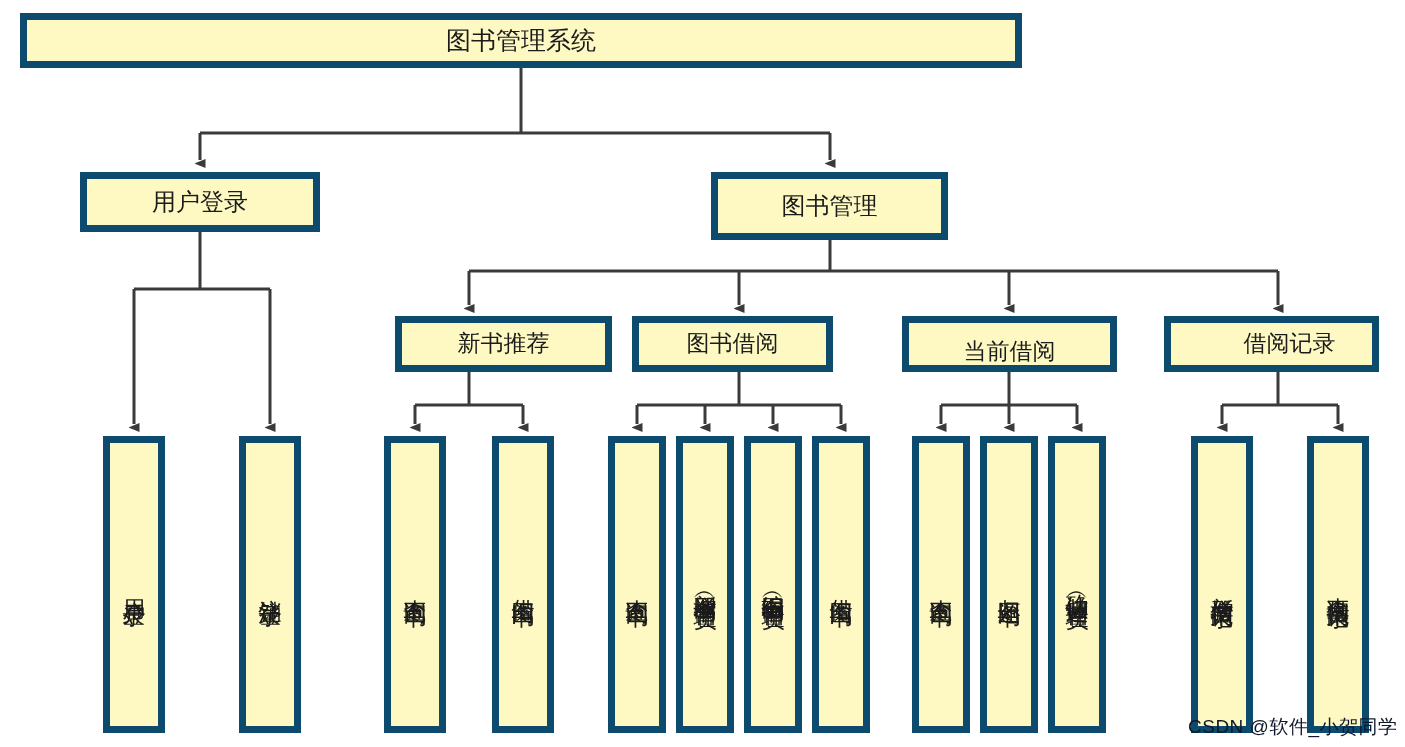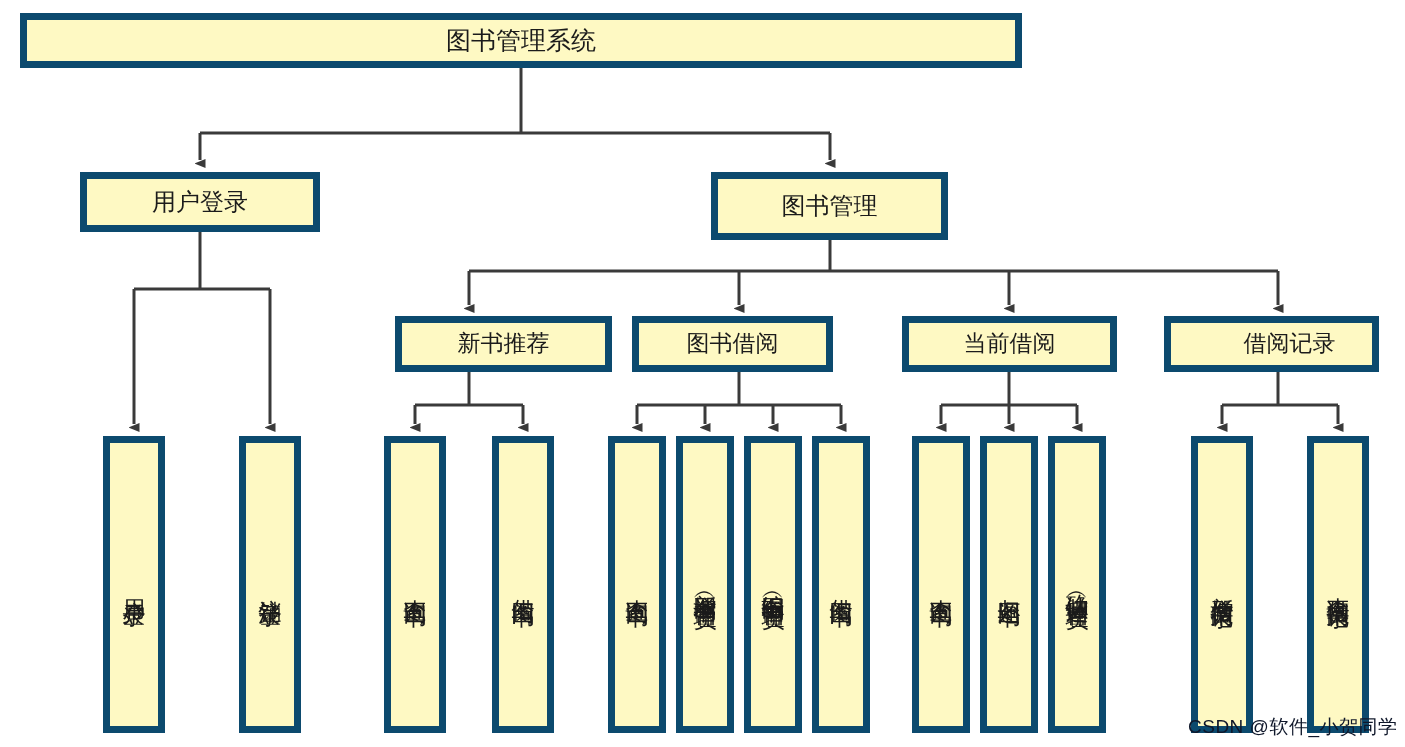--- a/index.html
+++ b/index.html
@@ -133,21 +133,21 @@
   <div class="node-box level-1" style="left:711px; top:172px; width:237px; height:68px;">
     <span class="node-label">图书管理</span>
   </div>
 
   <div class="node-box level-2" style="left:351px; top:316px; width:217px; height:56px;margin-left:44px;">
     <span class="node-label">新书推荐</span>
   </div>
   <div class="node-box level-2" style="left:632px; top:316px; width:201px; height:56px;">
     <span class="node-label">图书借阅</span>
   </div>
-  <div class="node-box level-2" style="left:902px; top:316px; width:215px; height:56px;">
+  <div class="node-box level-2" style="left:902px; top:316px; width:215px; height:56px;align-items:flex-end;">
     <span class="node-label">当前借阅</span>
   </div>
   <div class="node-box level-2" style="left:1164px; top:316px; width:215px; height:56px;padding-left:36px;">
     <span class="node-label">借阅记录</span>
   </div>
 
   <div class="node-box level-3" style="left:103px; top:436px; width:62px; height:297px;">
     <span class="node-label">用户登录</span>
   </div>
   <div class="node-box level-3" style="left:239px; top:436px; width:62px; height:297px;">

